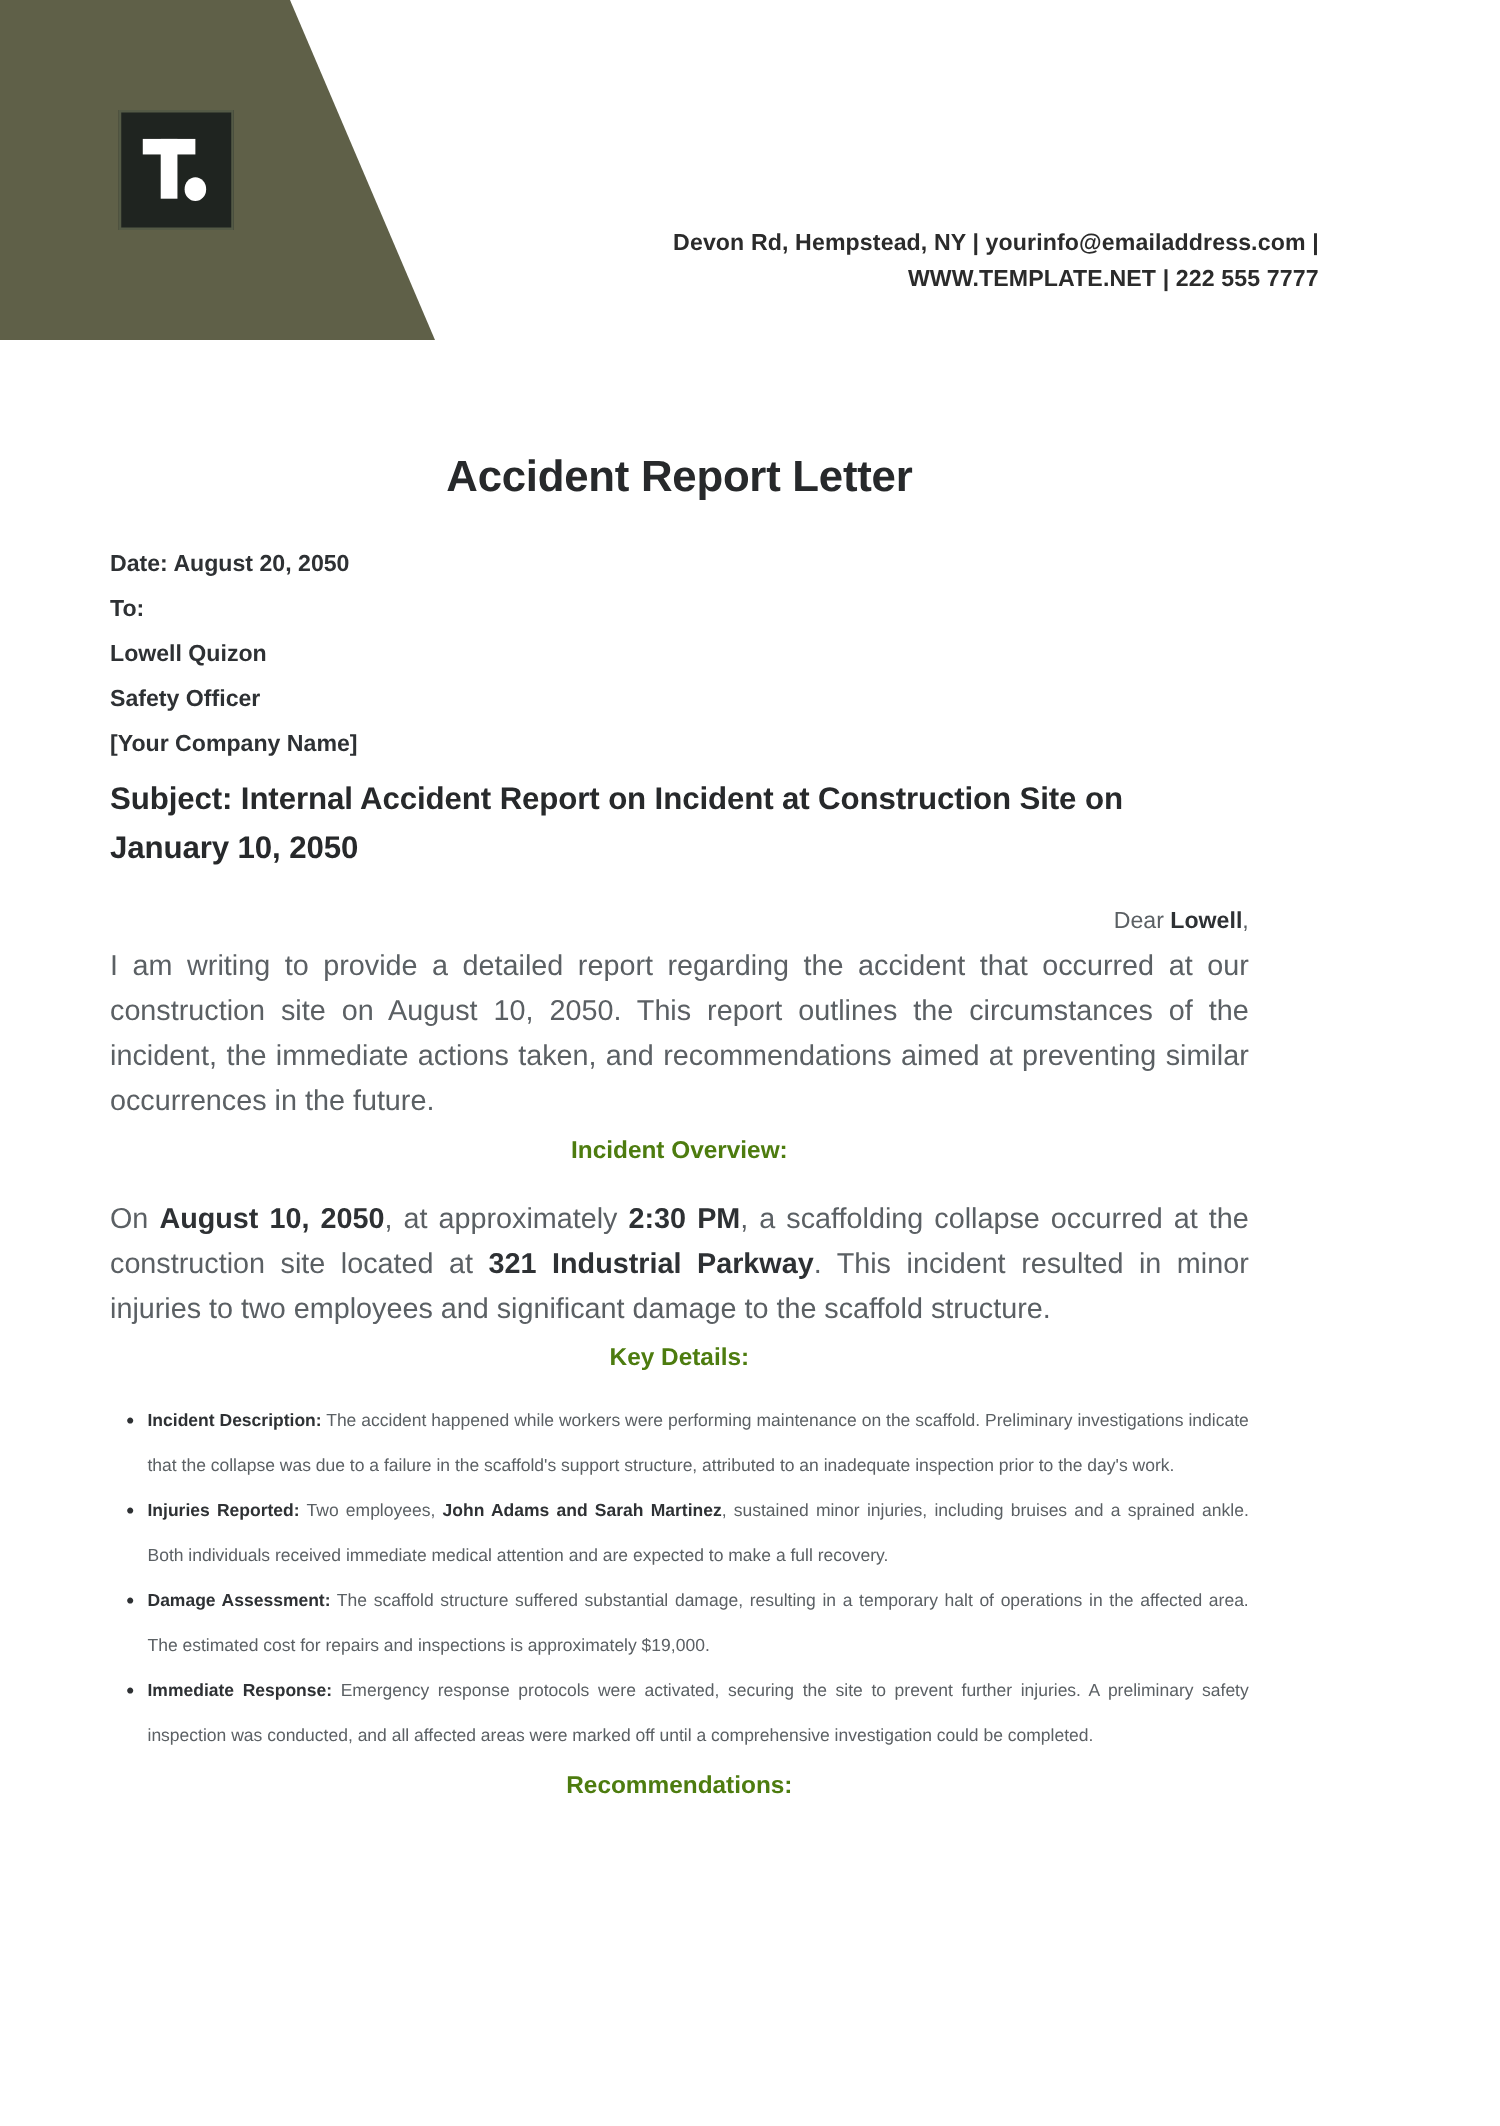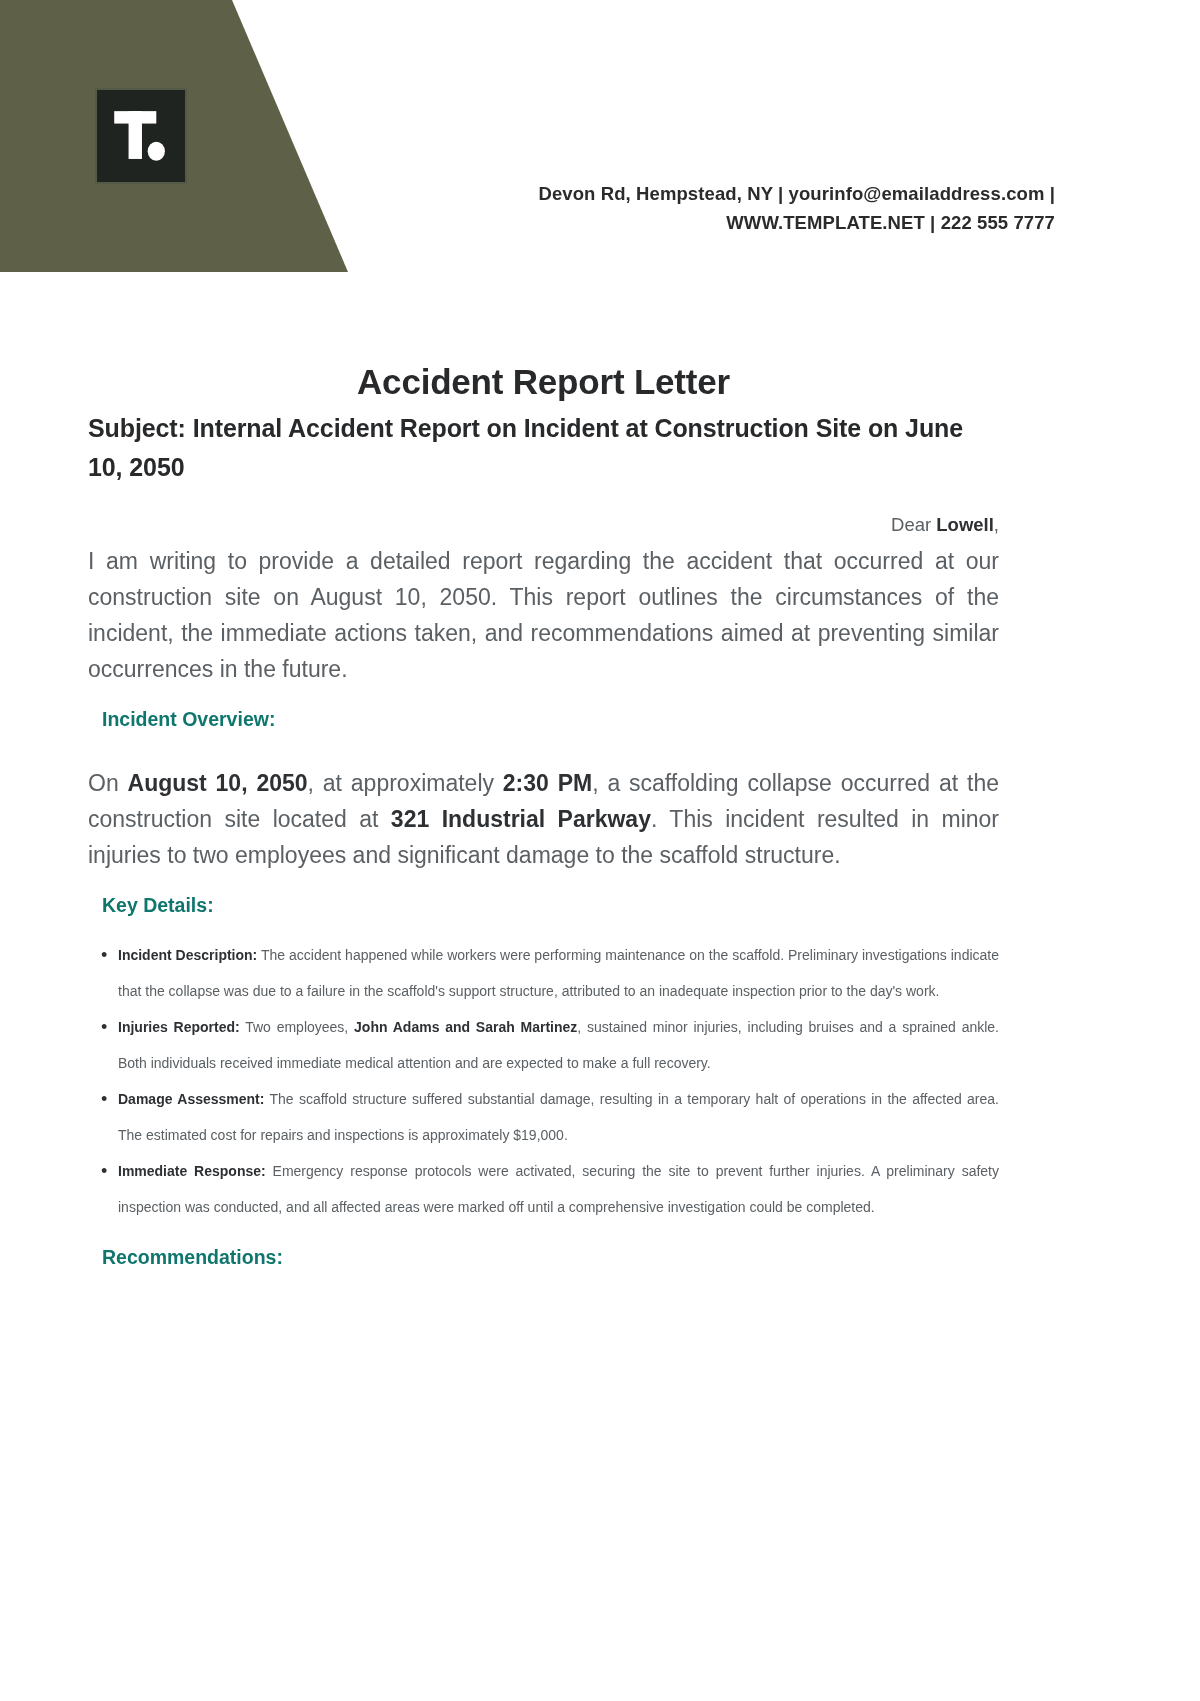--- a/index.html
+++ b/index.html
@@ -110,23 +110,24 @@
     color: #5b6064;
     line-height: 36px;
     text-align: justify;
     margin: 0;
   }
   p.body-par b { color: #2e3134; font-weight: bold; }
 
   .section-head {
     font-size: 19.5px;
     font-weight: bold;
-    color: #0f766e;
-    line-height: 36px;
-    margin: 14px;
+    color: #4d7c0f;
+    line-height: 36px;
+    margin: 4px;
+    text-align: center;
   }
   .spacer-sm { height: 14px; }
 
   ul.detail-list {
     margin: 14px 0 0 0;
     padding-left: 30px;
     list-style: none;
   }
   ul.detail-list > li {
     position: relative;
@@ -166,22 +167,29 @@
   <div class="contact-block">
     <span class="contact-line">Devon Rd, Hempstead, NY | yourinfo@emailaddress.com |</span>
     <span class="contact-line">WWW.TEMPLATE.NET | 222 555 7777</span>
   </div>
 </div>
 
 <div class="doc">
 
   <div class="doc-title">Accident Report Letter</div>
 
-
-  <div class="subject">Subject: Internal Accident Report on Incident at Construction Site on June 10, 2050</div>
+  <div class="meta-block">
+    <div class="meta-line">Date: August 20, 2050</div>
+    <div class="meta-line">To:</div>
+    <div class="meta-line">Lowell Quizon</div>
+    <div class="meta-line">Safety Officer</div>
+    <div class="meta-line">[Your Company Name]</div>
+  </div>
+
+  <div class="subject">Subject: Internal Accident Report on Incident at Construction Site on January 10, 2050</div>
 
   <div class="salutation">
     <span>Dear </span><b>Lowell</b><span>,</span>
   </div>
 
   <p class="body-par">I am writing to provide a detailed report regarding the accident that occurred at our construction site on August 10, 2050. This report outlines the circumstances of the incident, the immediate actions taken, and recommendations aimed at preventing similar occurrences in the future.</p>
 
   <div class="section-head">Incident Overview:</div>
 
   <div class="spacer-sm"></div>

